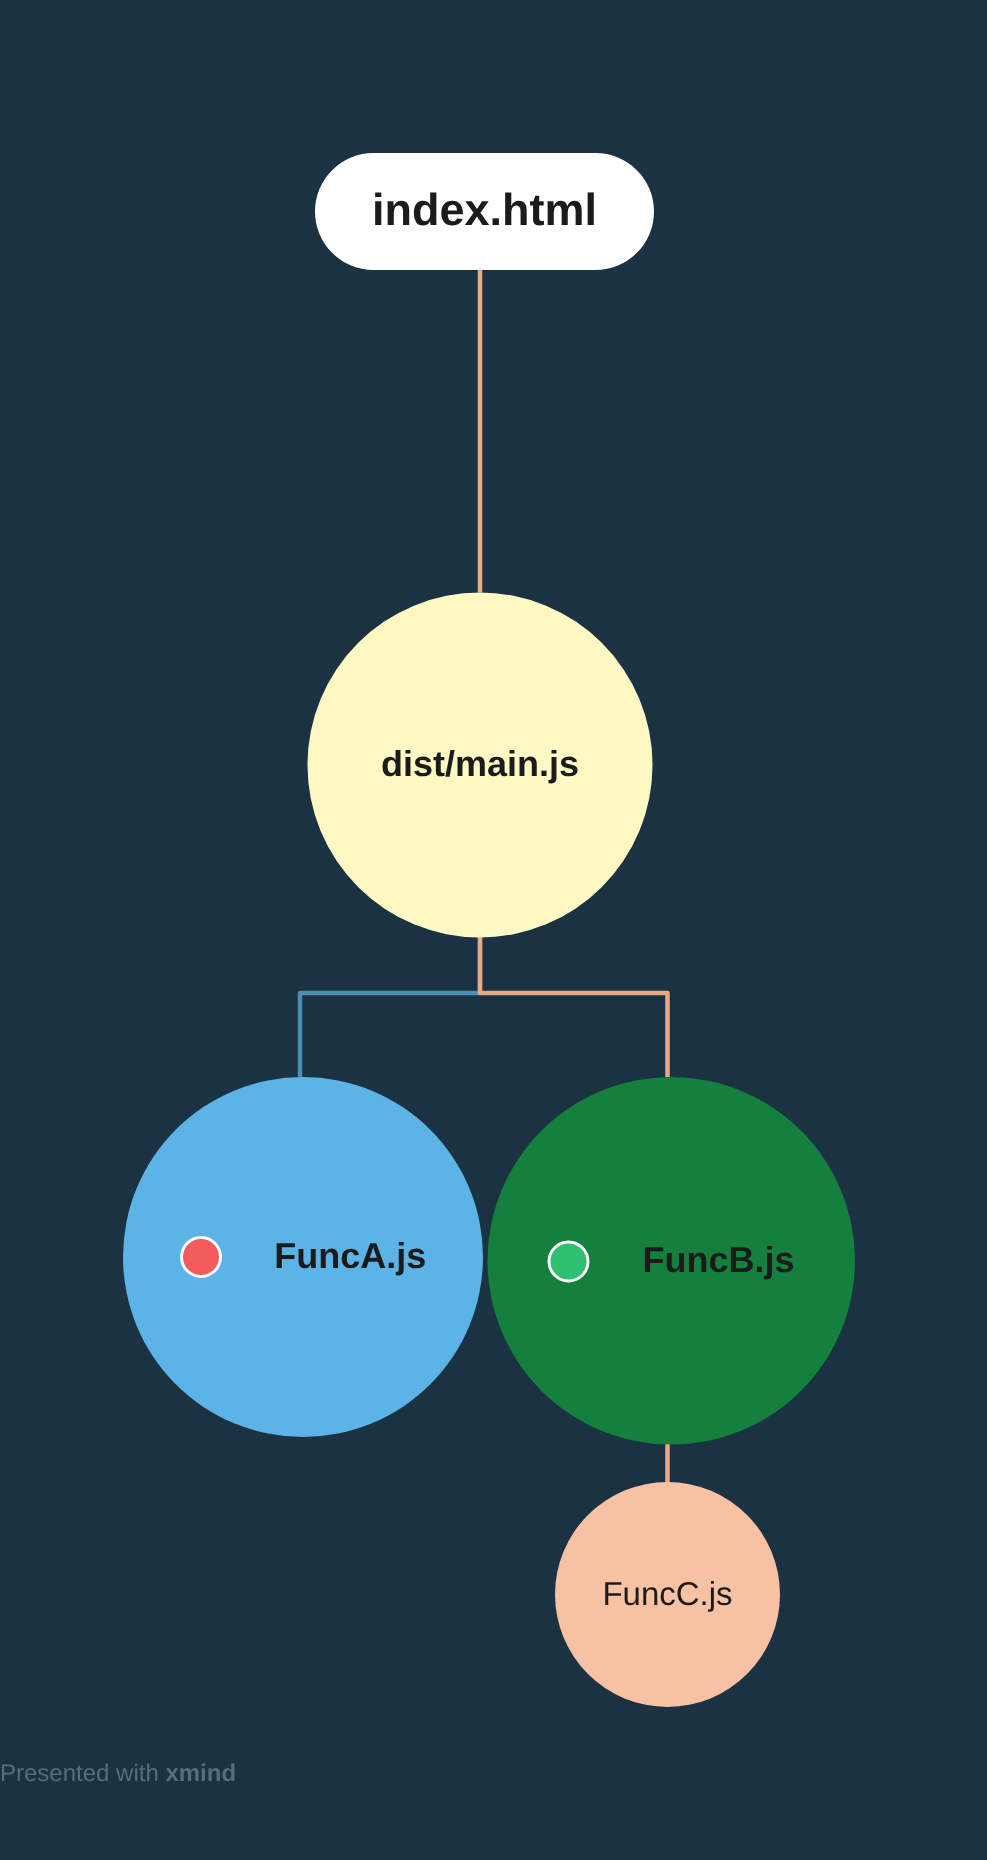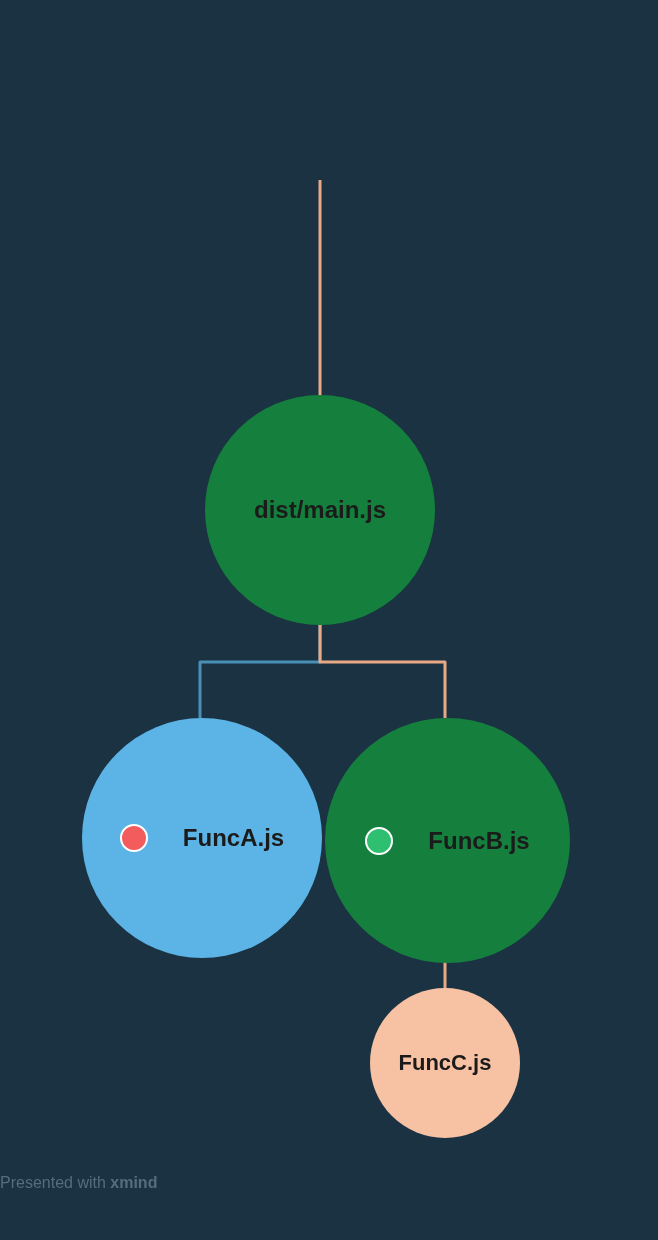--- a/index.html
+++ b/index.html
@@ -14,24 +14,24 @@
   .node { position: absolute; display: flex; align-items: center; justify-content: center; }
   .pill {
     background: #fff;
     color: #1b1b1b;
     border-radius: 50px;
     font-weight: 800;
     font-size: 30px;
     padding: 22px 38px;
   }
   .circle { border-radius: 50%; }
-  .big-white { background: #15803d; color: #1b1b1b; font-weight: 700; font-size: 24px; }
+  .big-white { background: #fef9c3; color: #1b1b1b; font-weight: 700; font-size: 24px; }
   .blue { background: #5bb4e5; color: #1b1b1b; font-weight: 800; font-size: 24px; }
   .peach { background: #15803d; color: #1b1b1b; font-weight: 800; font-size: 24px; }
-  .peach-small { background: #f7c1a3; color: #1b1b1b; font-weight: 700; font-size: 22px; }
+  .peach-small { background: #f7c1a3; color: #1b1b1b; font-weight: 400; font-size: 22px; }
   .dot {
     width: 24px; height: 24px; border-radius: 50%;
     border: 2px solid #fff;
     margin-right: 12px;
     flex: 0 0 auto;
   }
   .dot-red { background: #f25c5c; }
   .dot-green { background: #2fbf71; }
   .node-inner { display: flex; align-items: center; justify-content: center; gap: 23px; }
   .footer {
@@ -51,20 +51,23 @@
 
     <path d="M 320 620 L 320 660" stroke="#1b3242" stroke-width="0" fill="none"></path>
 
     <path d="M 320 620 L 320 662 L 200 662 L 200 718" stroke="#4a8fb5" stroke-width="3" fill="none" stroke-linejoin="round"></path>
 
     <path d="M 320 620 L 320 662 L 445 662 L 445 718" stroke="#e9a985" stroke-width="3" fill="none" stroke-linejoin="round"></path>
 
     <path d="M 445 960 L 445 1000" stroke="#e9a985" stroke-width="3" fill="none"></path>
   </svg>
 
+  <div class="node pill" style="left:210px; top:102px;">
+    <span>index.html</span>
+  </div>
 
   <div class="node circle big-white" style="left:205px; top:395px; width:230px; height:230px;">
     <span>dist/main.js</span>
   </div>
 
   <div class="node circle blue" style="left:82px; top:718px; width:240px; height:240px;">
     <div class="node-inner">
       <span class="dot dot-red"></span>
       <span>FuncA.js</span>
     </div>

